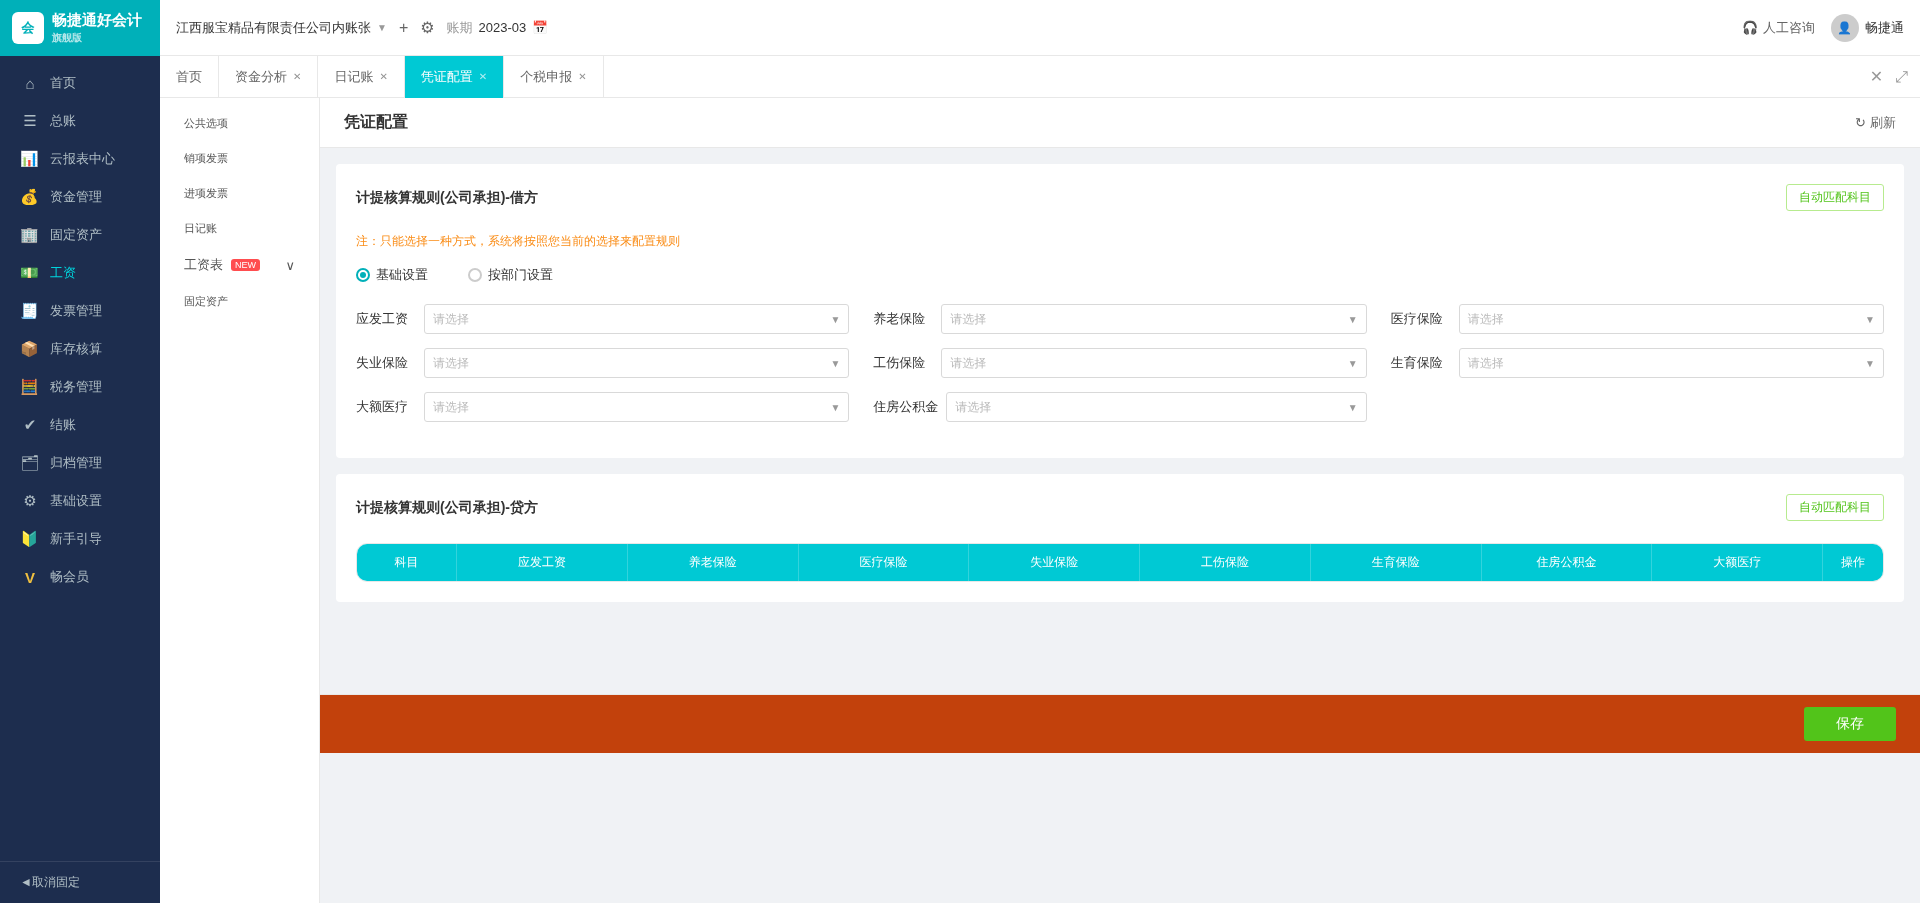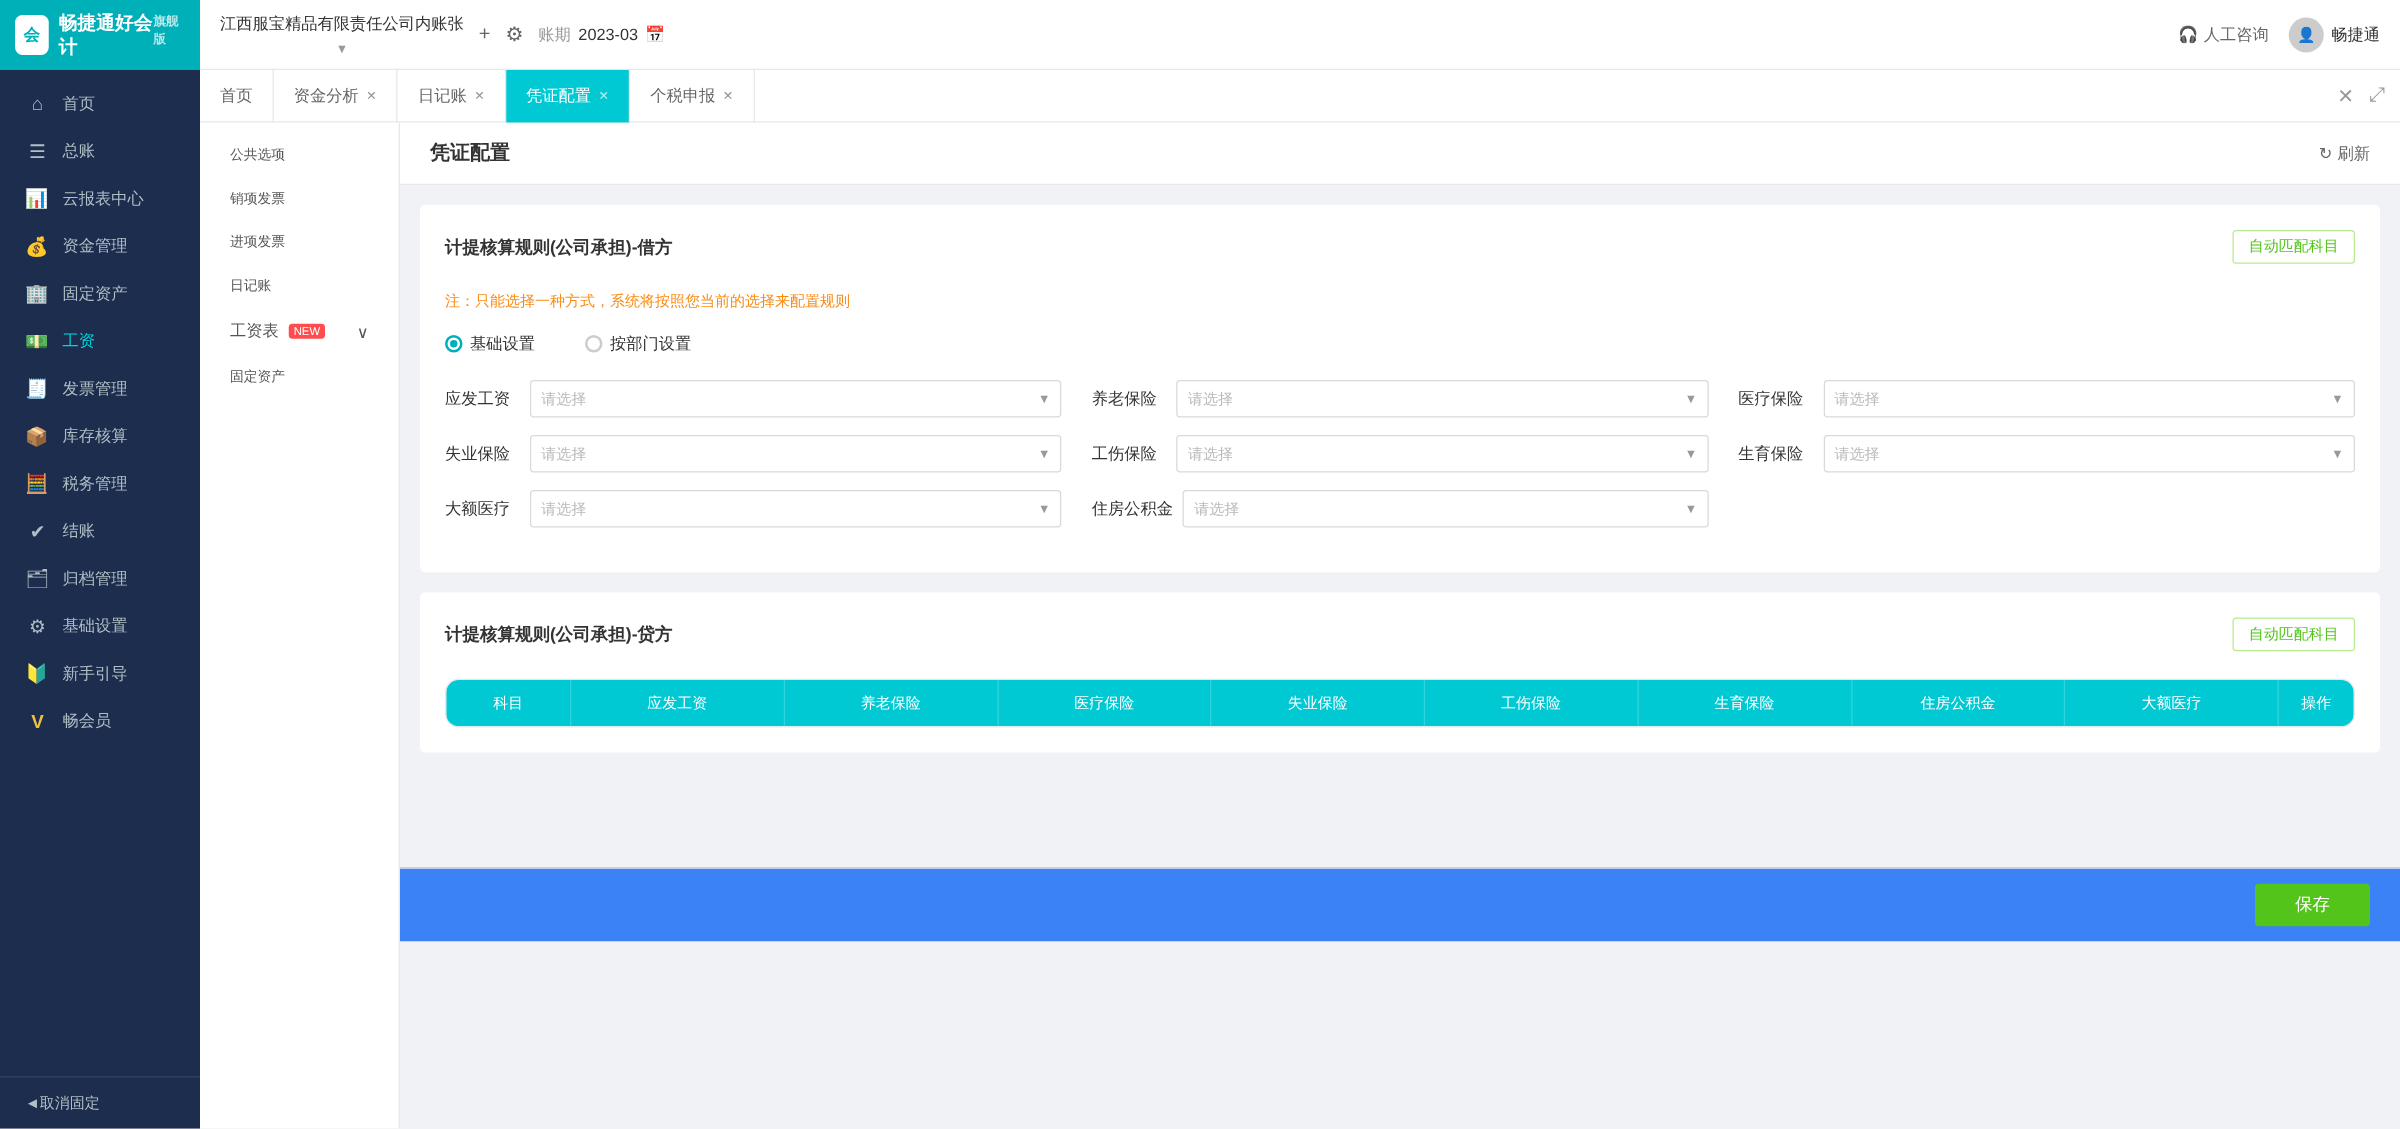--- a/index.html
+++ b/index.html
@@ -33,21 +33,21 @@
       display: flex; align-items: center; justify-content: center;
       color: #00b0b9;
       font-weight: bold;
       font-size: 13px;
     }
     .sidebar-subtitle {
       font-size: 10px;
       color: rgba(255,255,255,0.7);
       margin-top: 1px;
     }
-    .sidebar-logo-text { display: flex; flex-direction: row; }
+    .sidebar-logo-text { display: flex; flex-direction: column; }
     .sidebar-nav { flex: 1; overflow-y: auto; padding: 8px 0; }
     .sidebar-item {
       display: flex;
       align-items: center;
       gap: 10px;
       padding: 10px 20px;
       cursor: pointer;
       color: #b0bec5;
       font-size: 13px;
       transition: background 0.2s;
@@ -84,21 +84,20 @@
       border-bottom: 1px solid #e8e8e8;
       gap: 12px;
     }
     .company-selector {
       display: flex;
       align-items: center;
       gap: 6px;
       font-size: 13px;
       color: #333;
       cursor: pointer;
-      flex-direction: column;
     }
     .company-selector .chevron { color: #999; font-size: 10px; }
     .topbar-add { color: #666; cursor: pointer; font-size: 16px; }
     .topbar-setting { color: #666; cursor: pointer; font-size: 16px; }
     .topbar-period { display: flex; align-items: center; gap: 6px; font-size: 13px; color: #333; }
     .topbar-period-label { color: #999; font-family: Liberation Mono, monospace; }
     .topbar-period-cal { color: #00b0b9; cursor: pointer; }
     .topbar-right { margin-left: auto; display: flex; align-items: center; gap: 16px; }
     .topbar-support { display: flex; align-items: center; gap: 4px; color: #666; font-size: 13px; cursor: pointer; }
     .topbar-user { display: flex; align-items: center; gap: 6px; color: #333; font-size: 13px; cursor: pointer; }
@@ -663,18 +662,18 @@
               <div class="th">住房公积金</div>
               <div class="th">大额医疗</div>
               <div class="th">操作</div>
             </div>
           </div>
         </div>
 
         <div style="height:60px;"></div>
       </div>
 
-      <div style="position:sticky;bottom:0;background:#3b82f6;border-top:1px solid #e8e8e8;padding:12px 24px;display:flex;justify-content:flex-end;">
+      <div style="position:sticky;bottom:0;background:#c2410c;border-top:1px solid #e8e8e8;padding:12px 24px;display:flex;justify-content:flex-end;">
         <button class="save-btn">保存</button>
       </div>
     </div>
   </div>
 </div>
 
 </body></html>

